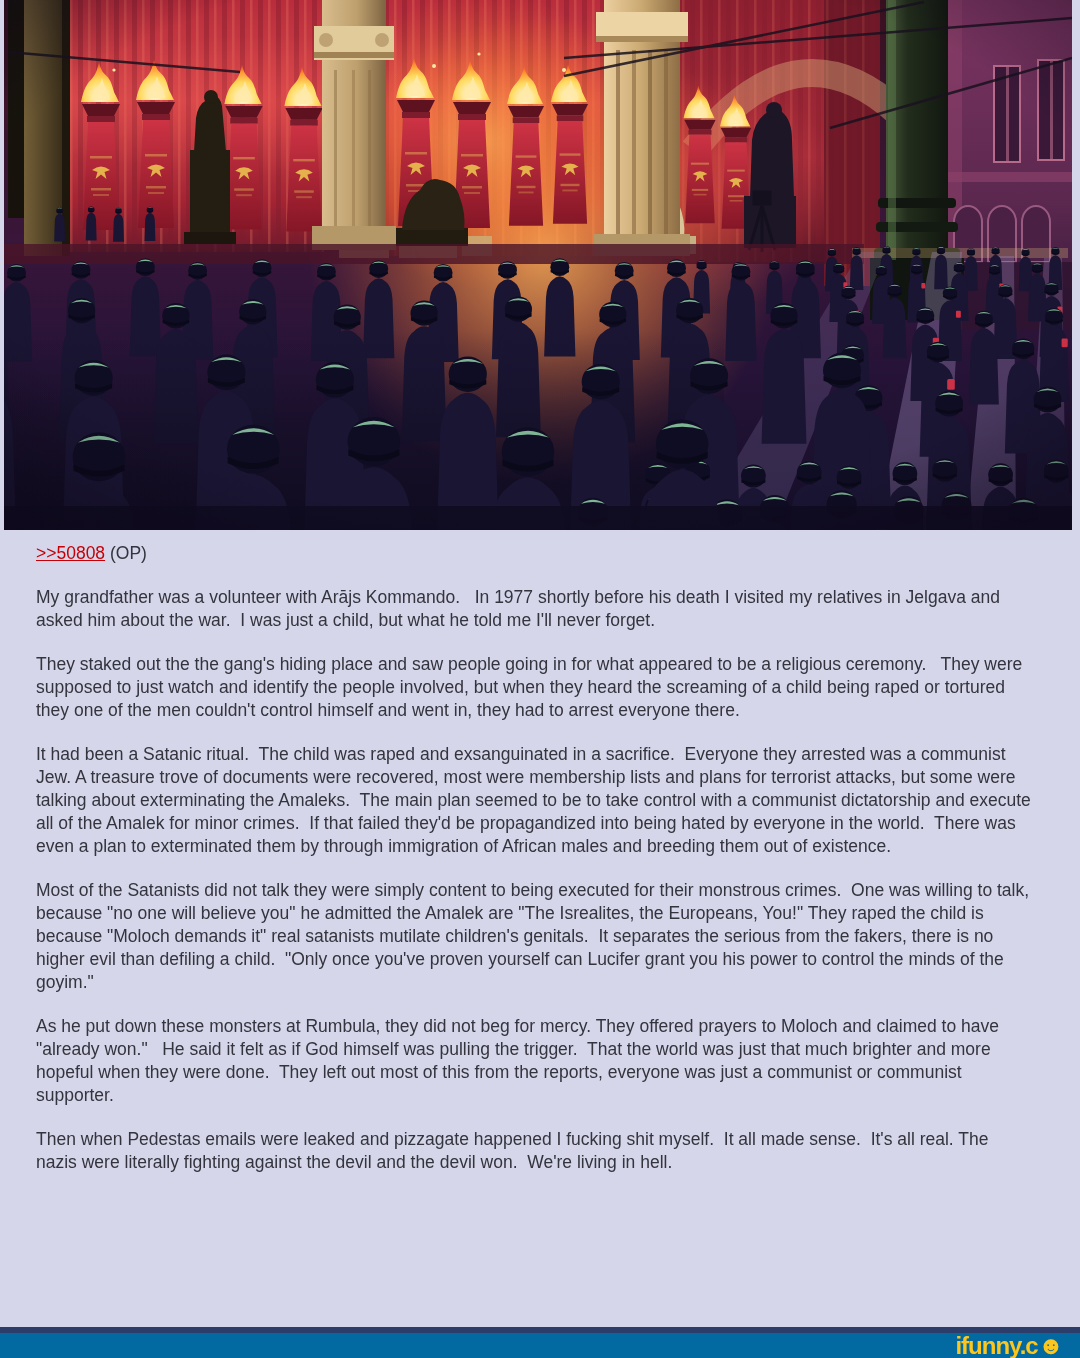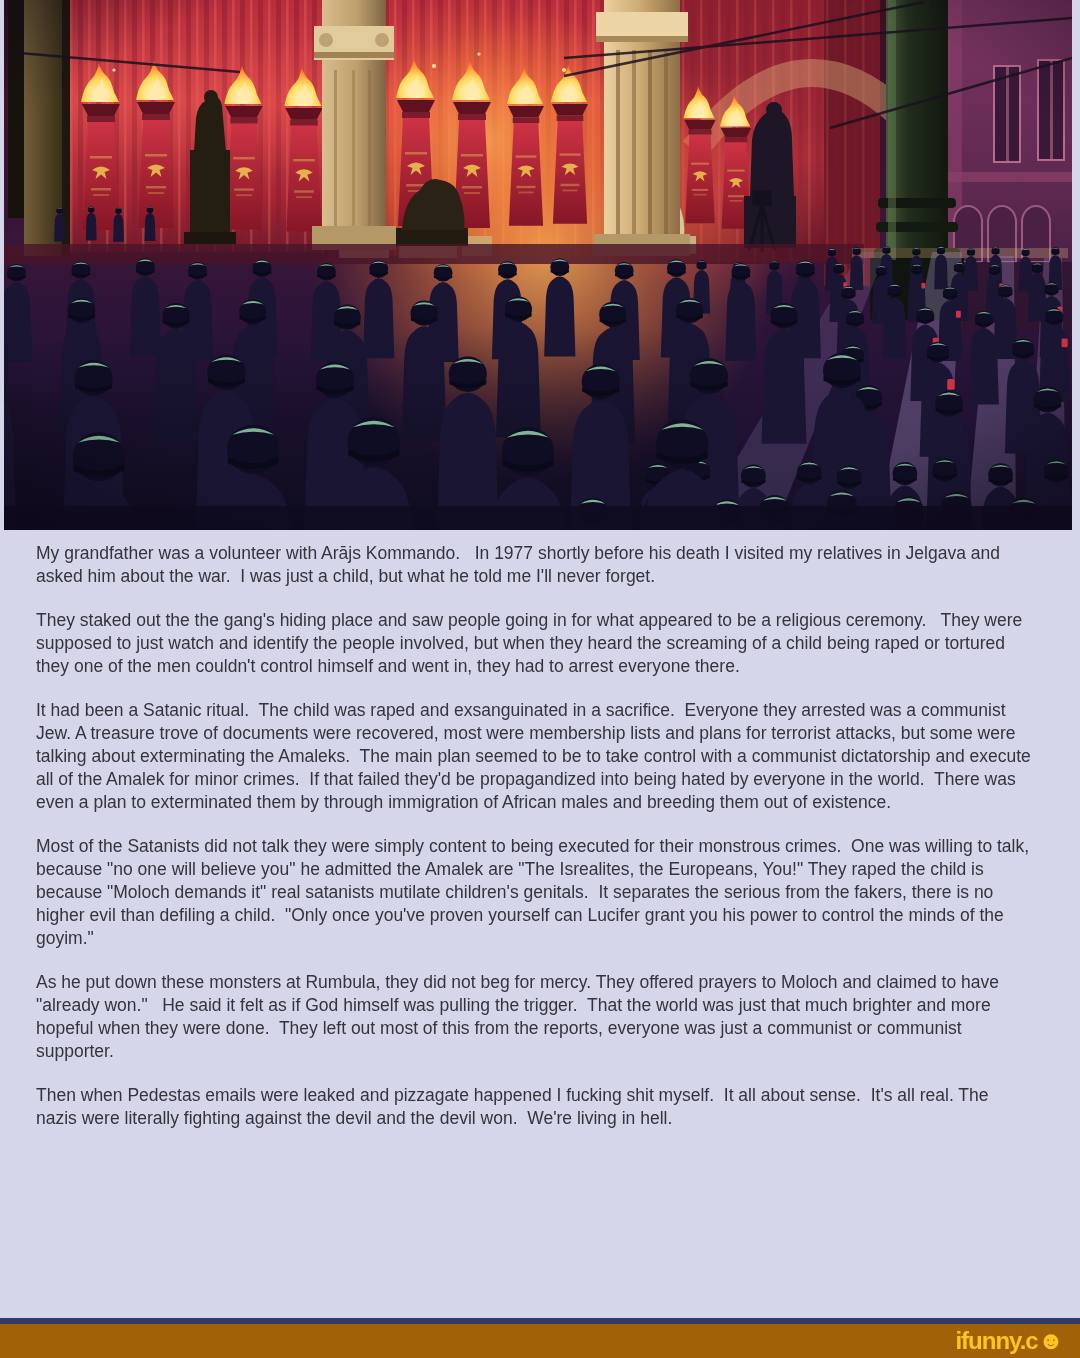--- a/index.html
+++ b/index.html
@@ -17,21 +17,21 @@
     padding:12px 46px 0 36px;
     color:#34343e;
     font-size:17.5px;line-height:23px;
   }
   .post-text p{margin:0 0 21px 0;white-space:pre-wrap;}
   .post-header{margin:0 0 0 0;}
   .quote-link{color:#c50008;text-decoration:underline;}
   .op-label{color:#34343e;}
   .footer{position:absolute;left:0;bottom:0;width:1080px;z-index:5;}
   .footer-line{height:6px;background:#2c3d6a;}
-  .footer-bar{height:34px;background:#a16207;position:relative;}
+  .footer-bar{height:25px;background:#0369a1;position:relative;}
   .watermark{
     position:absolute;right:16px;top:50%;transform:translateY(-52%);
     font-weight:bold;font-size:24px;line-height:1;color:#fcc61f;
     letter-spacing:-1px;white-space:nowrap;
   }
   .watermark .smiley{font-size:25px;letter-spacing:0;}
 </style>
 </head>
 <body>
 
@@ -377,26 +377,27 @@
         <circle cx="475" cy="54" r="1.6"></circle>
     <circle cx="110" cy="70" r="1.6"></circle>
         <circle cx="560" cy="70" r="2"></circle>
   </g>
 
   <rect width="1068" height="530" fill="url(#vign)"></rect>
 </svg>
 </div>
 
 <div class="post-text">
+  <p class="post-header"><span class="quote-link">&gt;&gt;50808</span> <span class="op-label">(OP)</span></p>
   <p>My grandfather was a volunteer with Arājs Kommando.   In 1977 shortly before his death I visited my relatives in Jelgava and asked him about the war.  I was just a child, but what he told me I'll never forget.</p>
   <p>They staked out the the gang's hiding place and saw people going in for what appeared to be a religious ceremony.   They were supposed to just watch and identify the people involved, but when they heard the screaming of a child being raped or tortured they one of the men couldn't control himself and went in, they had to arrest everyone there.</p>
   <p>It had been a Satanic ritual.  The child was raped and exsanguinated in a sacrifice.  Everyone they arrested was a communist Jew. A treasure trove of documents were recovered, most were membership lists and plans for terrorist attacks, but some were talking about exterminating the Amaleks.  The main plan seemed to be to take control with a communist dictatorship and execute all of the Amalek for minor crimes.  If that failed they'd be propagandized into being hated by everyone in the world.  There was even a plan to exterminated them by through immigration of African males and breeding them out of existence.</p>
   <p>Most of the Satanists did not talk they were simply content to being executed for their monstrous crimes.  One was willing to talk, because "no one will believe you" he admitted the Amalek are "The Isrealites, the Europeans, You!" They raped the child is because "Moloch demands it" real satanists mutilate children's genitals.  It separates the serious from the fakers, there is no higher evil than defiling a child.  "Only once you've proven yourself can Lucifer grant you his power to control the minds of the goyim."</p>
   <p>As he put down these monsters at Rumbula, they did not beg for mercy. They offered prayers to Moloch and claimed to have "already won."   He said it felt as if God himself was pulling the trigger.  That the world was just that much brighter and more hopeful when they were done.  They left out most of this from the reports, everyone was just a communist or communist supporter.</p>
-  <p>Then when Pedestas emails were leaked and pizzagate happened I fucking shit myself.  It all about sense.  It's all real. The nazis were literally fighting against the devil and the devil won.  We're living in hell.</p>
+  <p>Then when Pedestas emails were leaked and pizzagate happened I fucking shit myself.  It all made sense.  It's all real. The nazis were literally fighting against the devil and the devil won.  We're living in hell.</p>
 </div>
 
 <div class="footer">
   <div class="footer-line"></div>
   <div class="footer-bar">
     <div class="watermark"><span>ifunny.c</span><span class="smiley">☻</span></div>
   </div>
 </div>
 
 </body></html>

